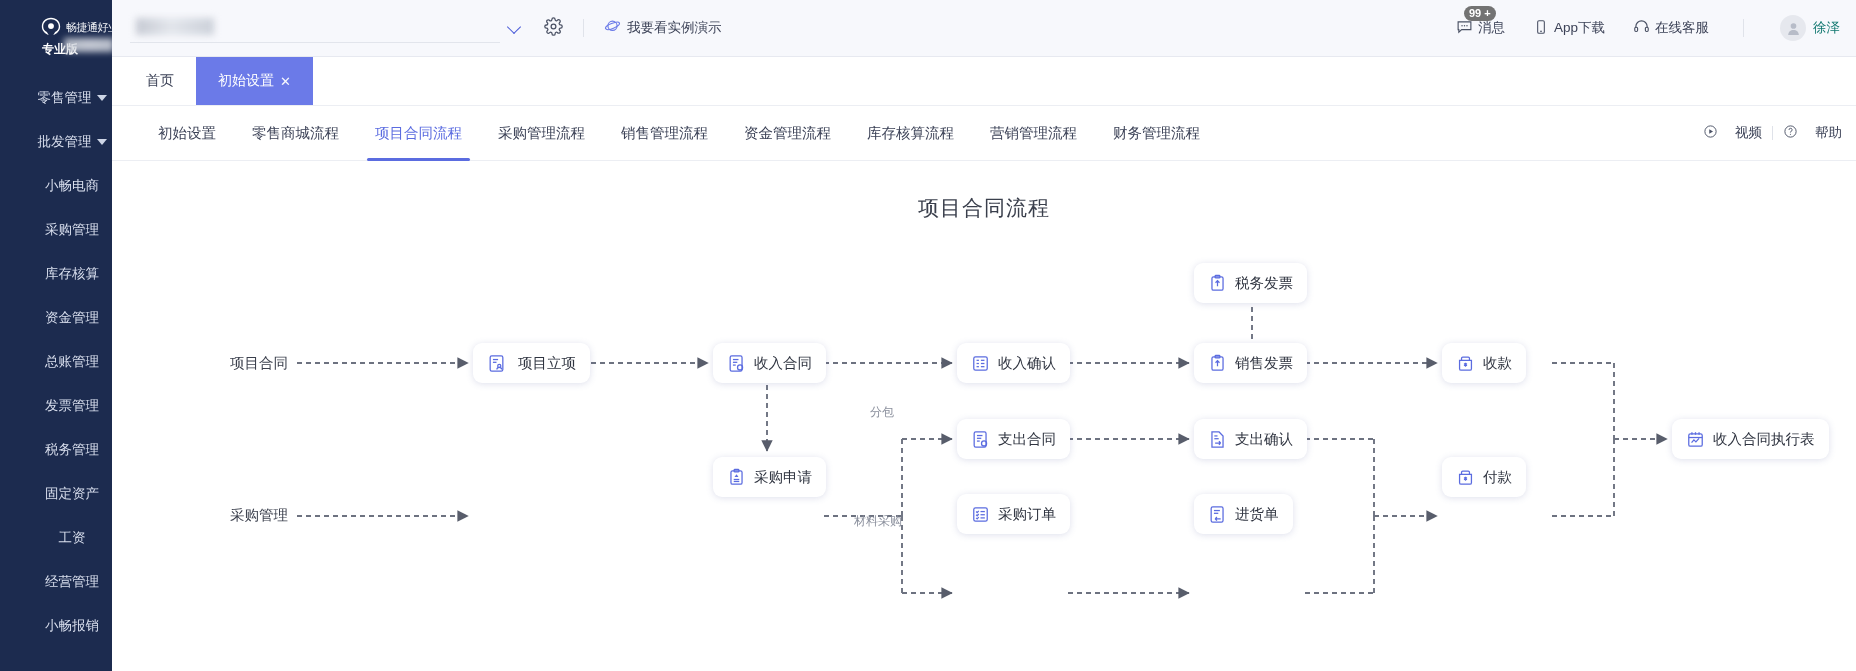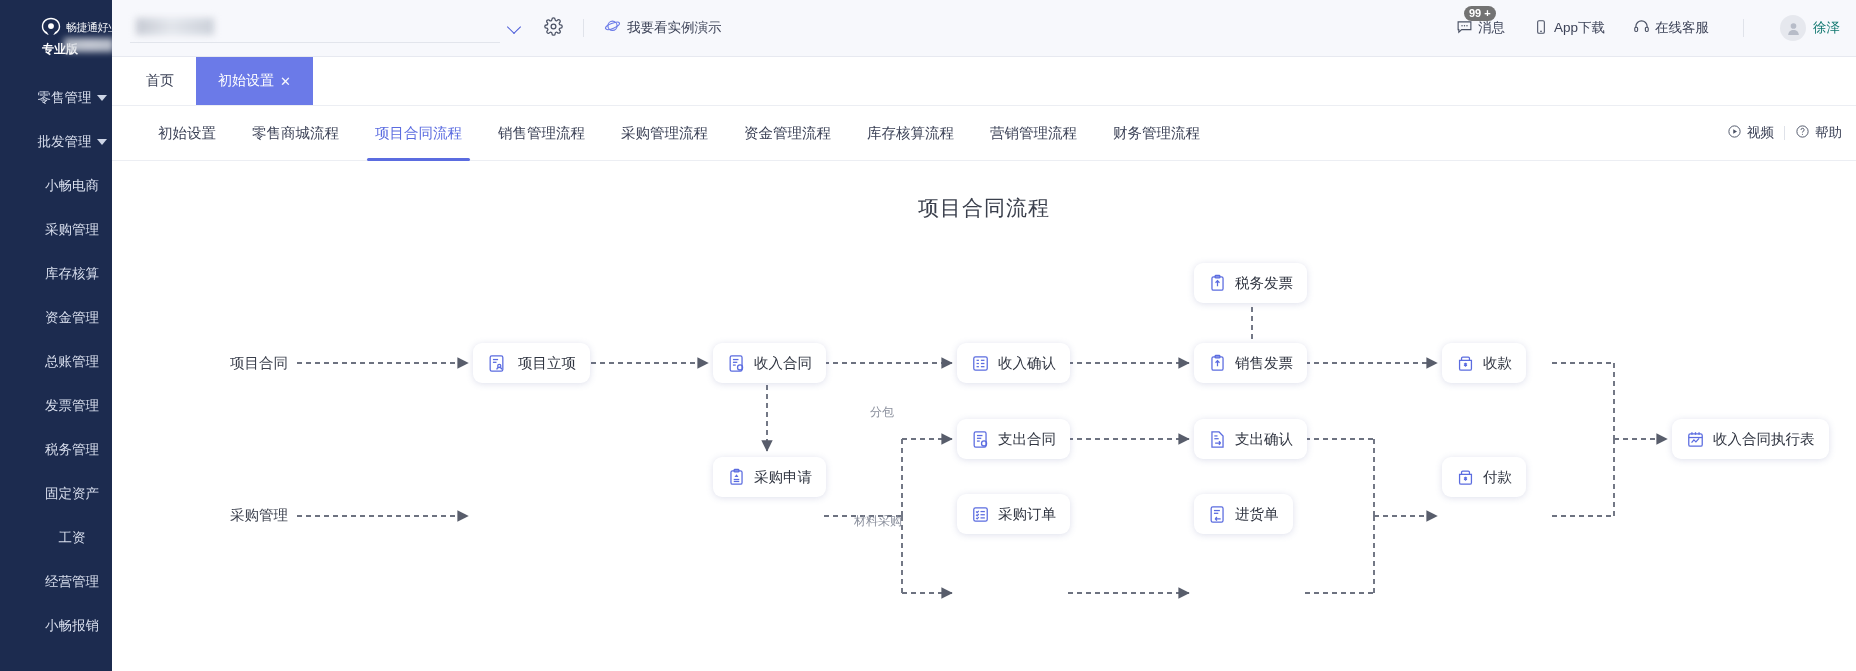--- a/index.html
+++ b/index.html
@@ -109,21 +109,21 @@
   }
   .stab.active { color: #5b6ce0; }
   .stab.active::after {
     content: ""; position: absolute; left: 10px; right: 10px; bottom: 0;
     height: 3px; background: #5b6ce0; border-radius: 2px;
   }
   .subtabs-right {
     margin-left: auto; display: flex; align-items: center; gap: 0;
     padding-right: 4px; font-size: 13.5px; color: #3c4257;
   }
-  .sr-item { display: flex; align-items: center; gap: 5px; cursor: pointer; padding: 0 10px; }
+  .sr-item { display: flex; align-items: center; gap: 17px; cursor: pointer; padding: 0 10px; }
   .sr-div { width: 1px; height: 14px; background: #dfe2e9; }
 
   
   .canvas {
     position: absolute; left: 112px; top: 161px; right: 0; bottom: 0;
     background: #fff; overflow: hidden;
   }
   .flow-title {
     position: absolute; left: 0; right: 0; top: 33px; text-align: center;
     font-size: 21px; color: #3a3f4c; letter-spacing: 1px;
@@ -291,24 +291,24 @@
     <div class="stab">
         <span>初始设置</span>
       </div>
     <div class="stab">
         <span>零售商城流程</span>
       </div>
     <div class="stab active">
         <span>项目合同流程</span>
       </div>
     <div class="stab">
+        <span>采购管理流程</span>
+      </div>
+    <div class="stab">
         <span>销售管理流程</span>
-      </div>
-    <div class="stab">
-        <span>采购管理流程</span>
       </div>
     <div class="stab">
         <span>资金管理流程</span>
       </div>
     <div class="stab">
         <span>库存核算流程</span>
       </div>
     <div class="stab">
         <span>营销管理流程</span>
       </div>

